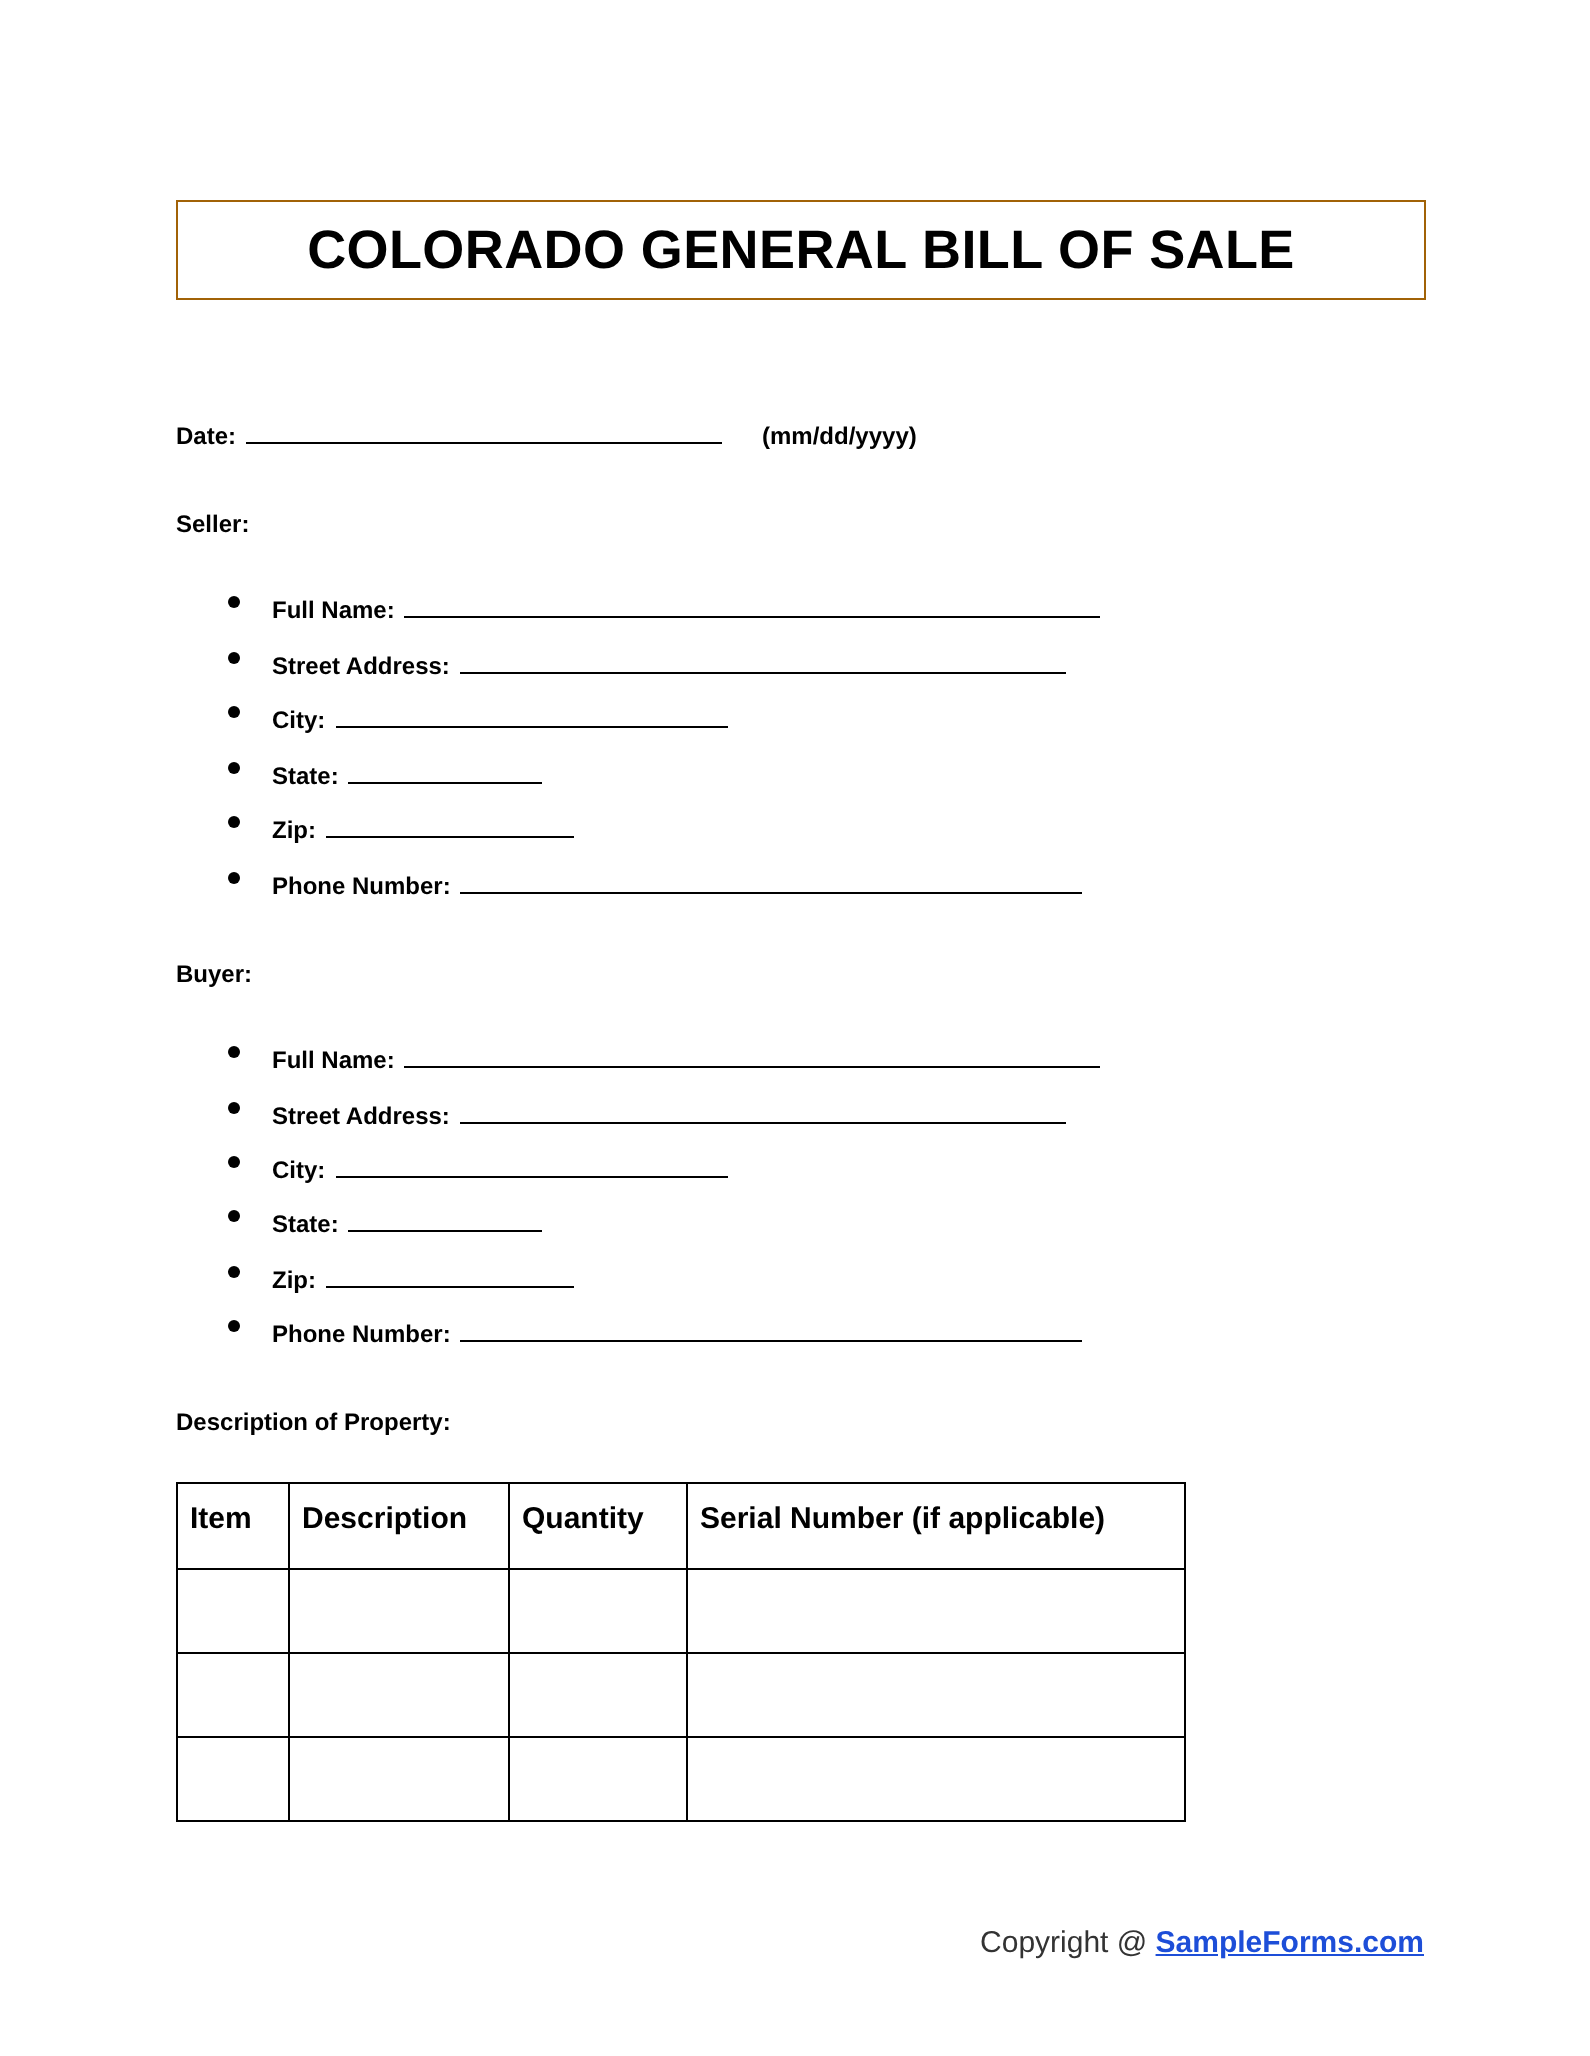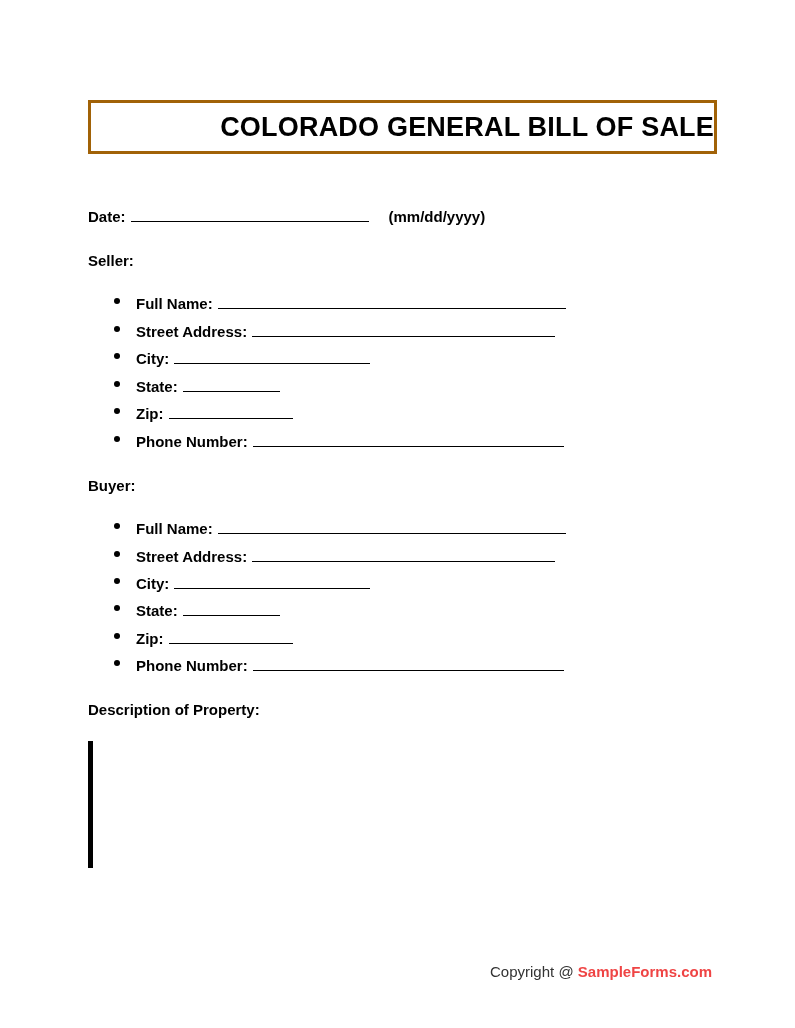--- a/index.html
+++ b/index.html
@@ -1,31 +1,31 @@
 <!DOCTYPE html>
 <html><head>
   <meta charset="utf-8">
   <style>
     html, body { margin:0; padding:0; background:#ffffff; }
     body { width:795px; height:1028px; position:relative; overflow:hidden;
            font-family:"Liberation Sans", sans-serif; color:#000; }
     .abs { position:absolute; }
-    .title-box { left:88px; top:100px; width:623px; height:48px; border:3px solid #a16207;
-                 display:flex; align-items:center; justify-content:flex-end; box-sizing:content-box; }
+    .title-box { left:88px; top:100px; width:623px; height:48px; border:1px solid #a16207;
+                 display:flex; align-items:center; justify-content:center; box-sizing:content-box; }
     .title { font-weight:bold; font-size:27px; letter-spacing:0.2px; }
-    .lbl { font-weight:bold; font-size:15px; white-space:nowrap; }
+    .lbl { font-weight:bold; font-size:12px; white-space:nowrap; }
     .row { position:absolute; height:20px; display:flex; align-items:flex-end; white-space:nowrap; }
     .blank { display:inline-block; border-bottom:1.6px solid #000; height:0; margin-left:5px; margin-bottom:3px; }
     .bullet { position:absolute; width:6px; height:6px; border-radius:50%; background:#000; }
     table.prop { position:absolute; left:88px; top:741px; border-collapse:collapse; }
     table.prop td, table.prop th { border:1px solid #000; padding:0; vertical-align:top; text-align:left; }
     table.prop th { font-weight:bold; font-size:15px; padding:9px 0 0 6px; height:33px; }
     table.prop td { height:41px; }
     .copyright { font-size:15px; color:#333; white-space:nowrap; }
-    .copyright a { color:#ef4444; font-weight:bold; }
+    .copyright a { color:#1d4ed8; font-weight:bold; text-decoration:underline; }
   </style>
 </head>
 <body>
 
 <div class="abs title-box">
   <span class="title">COLORADO GENERAL BILL OF SALE</span>
 </div>
 
 <div class="row" style="left:88px; top:205px;">
   <span class="lbl">Date:</span>
@@ -116,20 +116,26 @@
     <span class="blank" style="width:311px;"></span>
   </div>
 </div>
 
 <div class="row" style="left:88px; top:698px;justify-content:flex-end;">
   <span class="lbl">Description of Property:</span>
 </div>
 
 <table class="prop">
   <tbody>
+      <tr>
+    <th style="width:49px;">Item</th>
+    <th style="width:103px;">Description</th>
+    <th style="width:82px;">Quantity</th>
+    <th style="width:242px;">Serial Number (if applicable)</th>
+  </tr>
   <tr>
     <td></td>
     <td></td>
     <td></td>
     <td></td>
   </tr>
   <tr>
     <td></td>
     <td></td>
     <td></td>

